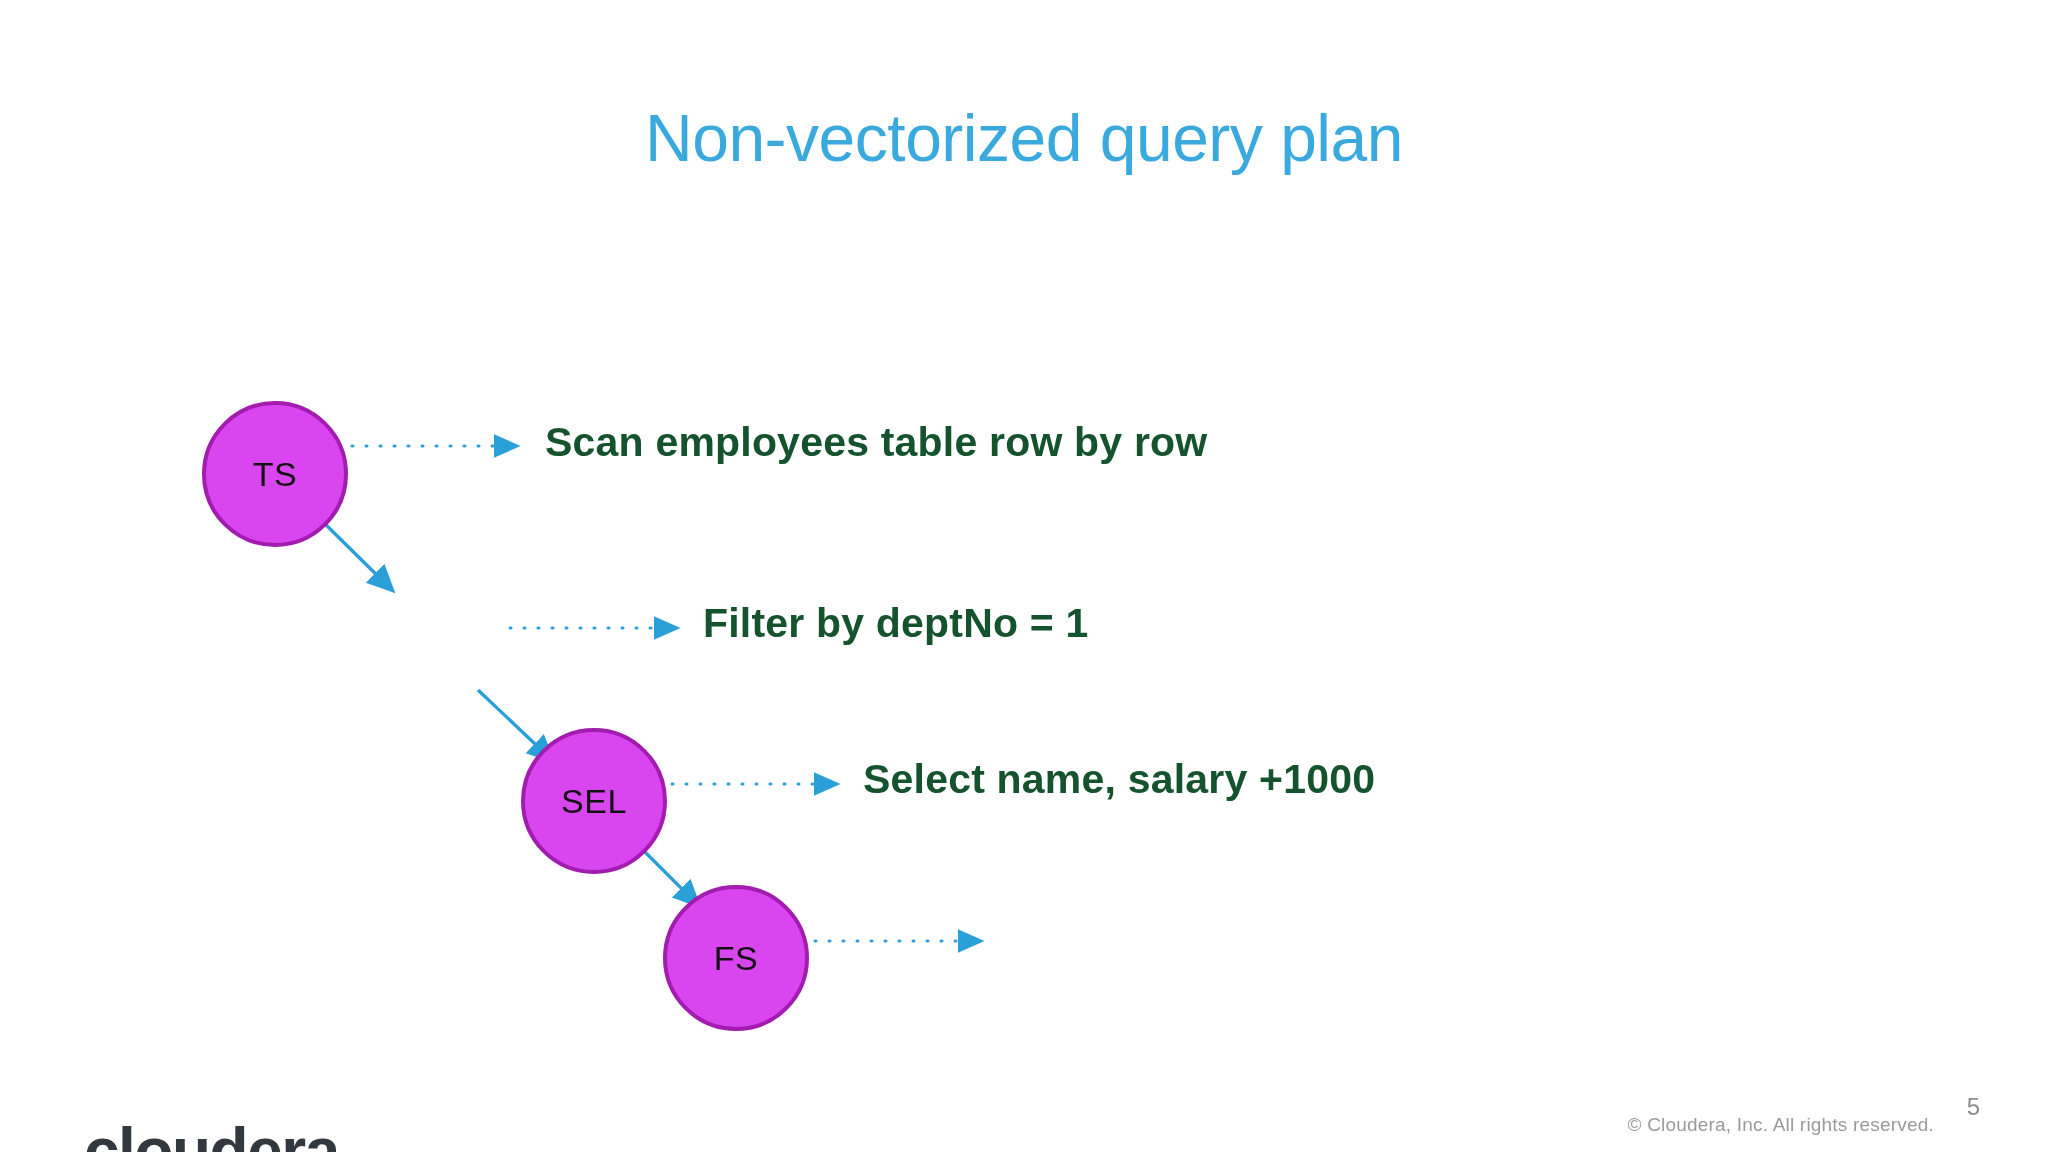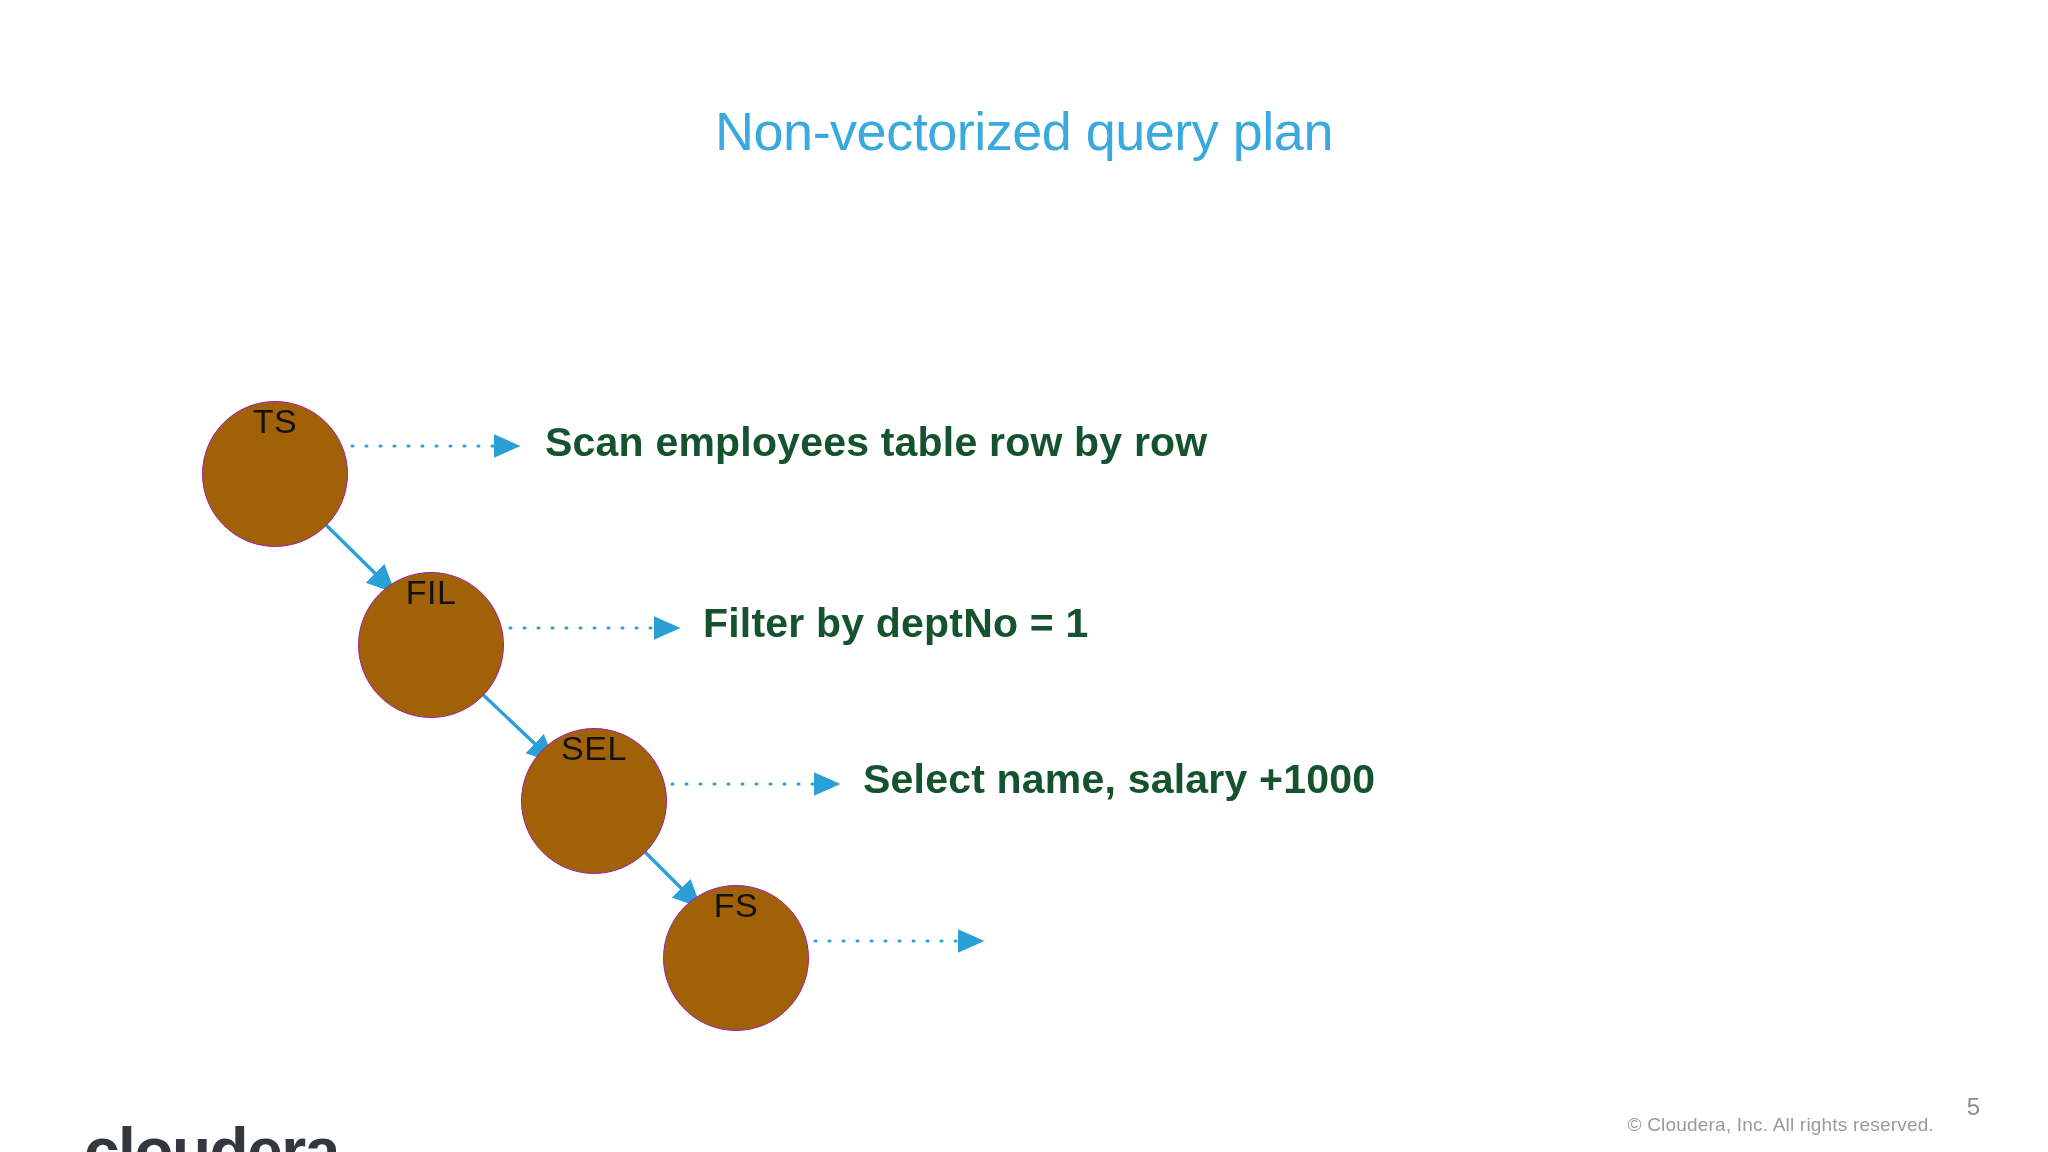--- a/index.html
+++ b/index.html
@@ -22,21 +22,21 @@
     background: #ffffff;
   }
 
   
   .slide-title {
     position: absolute;
     left: 0;
     top: 102px;
     width: 2048px;
     text-align: center;
-    font-size: 54px;
+    font-size: 66px;
     font-weight: 400;
     color: #3aa9dd;
     letter-spacing: -0.5px;
     line-height: 1.1;
     white-space: nowrap;
   }
 
   
   .sql-line {
     position: absolute;
@@ -57,24 +57,25 @@
     top: 0;
     width: 2048px;
     height: 1152px;
     pointer-events: none;
   }
 
   
   .node {
     position: absolute;
     border-radius: 50%;
-    background: #a16207;
-    border: 1px solid #a21caf;
+    background: #d946ef;
+    border: 4px solid #a21caf;
     box-sizing: border-box;
     display: flex;
+    align-items: center;
     justify-content: center;
   }
   .node-label {
     font-size: 34px;
     color: #111111;
     font-weight: 400;
     letter-spacing: 0.5px;
   }
 
   #node-ts  { left: 202px; top: 401px;  width: 146px; height: 146px; }
@@ -153,23 +154,20 @@
       <line x1="352" y1="446" x2="516" y2="446" marker-end="url(#arrowDotted)"></line>
       <line x1="510" y1="628" x2="676" y2="628" marker-end="url(#arrowDotted)"></line>
       <line x1="672" y1="784" x2="836" y2="784" marker-end="url(#arrowDotted)"></line>
       <line x1="815" y1="941" x2="980" y2="941" marker-end="url(#arrowDotted)"></line>
     </g>
   </svg>
 
   <div class="node" id="node-ts">
     <span class="node-label">TS</span>
   </div>
-  <div class="node" id="node-fil">
-    <span class="node-label">FIL</span>
-  </div>
   <div class="node" id="node-fs">
     <span class="node-label">FS</span>
   </div>
   <div class="node" id="node-sel">
     <span class="node-label">SEL</span>
   </div>
 
   <div class="annotation" id="ann-ts">Scan employees table row by row</div>
   <div class="annotation" id="ann-fil">Filter by deptNo = 1</div>
   <div class="annotation" id="ann-sel">Select name, salary +1000</div>

